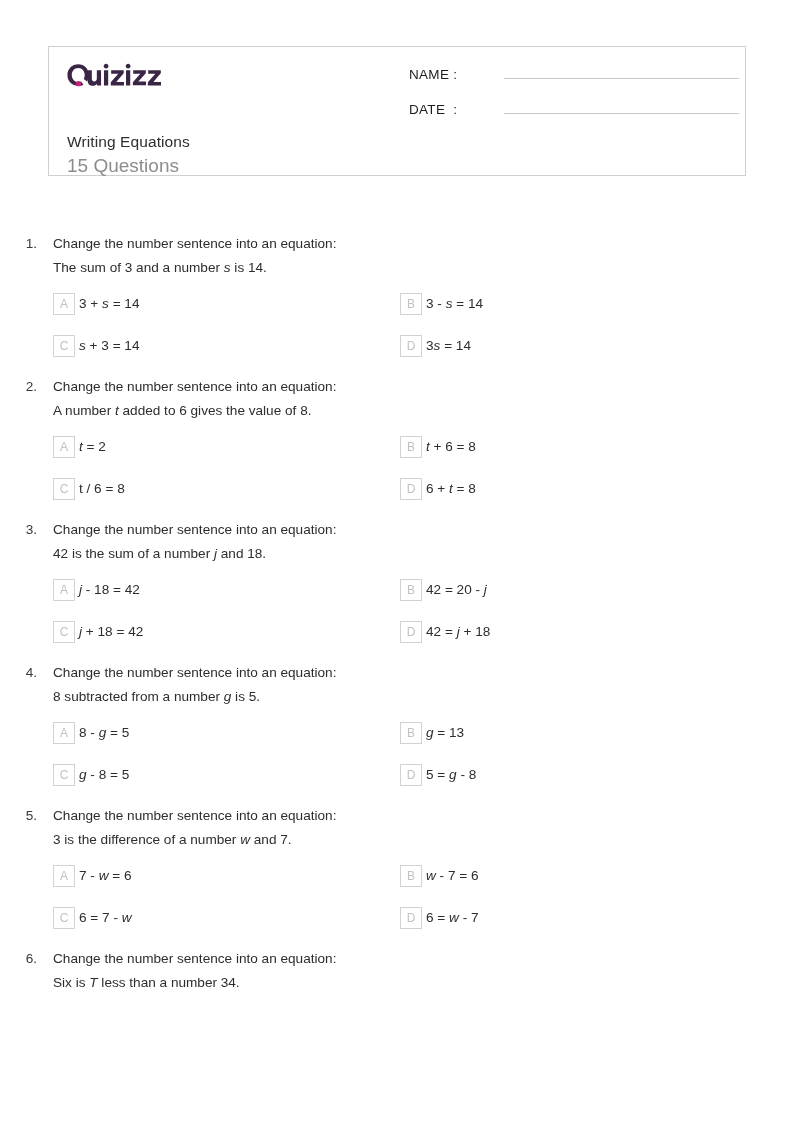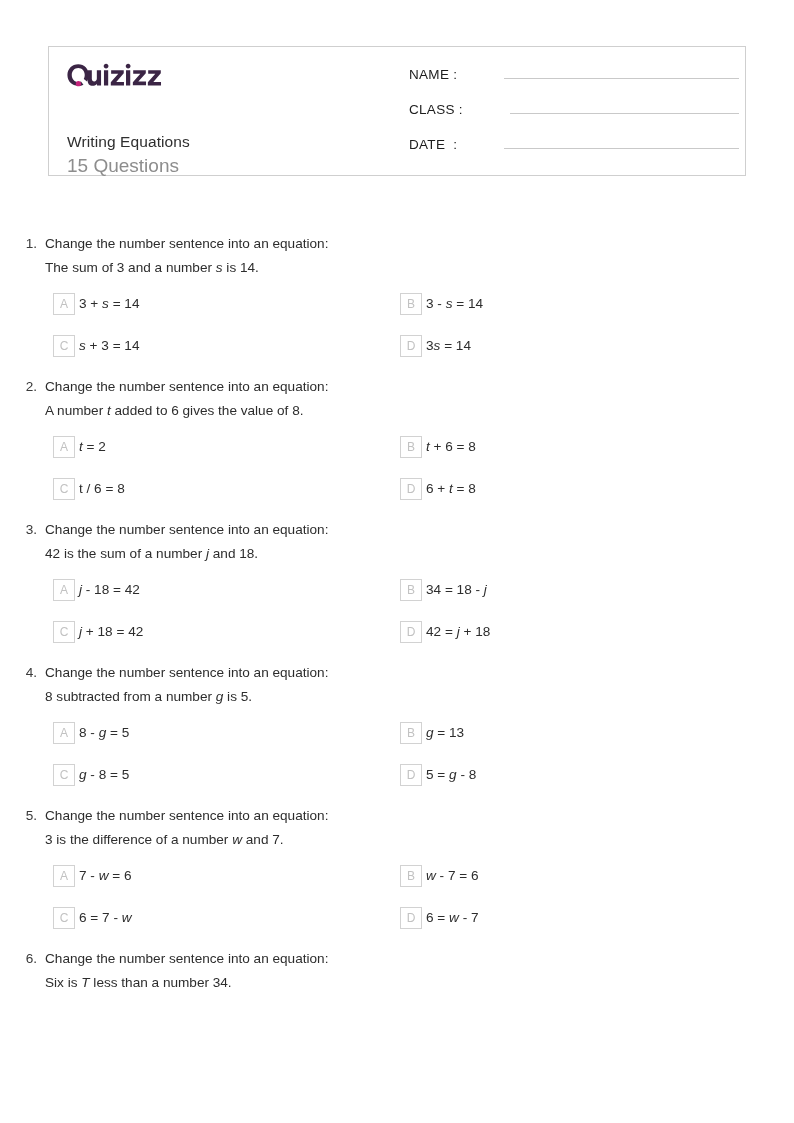--- a/index.html
+++ b/index.html
@@ -116,21 +116,21 @@
     line-height: 23px;
     flex: 0 0 auto;
     box-sizing: border-box;
   }
   .q-text {
     font-size: 13.6px;
     line-height: 23.5px;
     color: #2d2d2d;
     flex: 1 1 auto;
   }
-  .q-text .line { display: block; }
+  .q-text .line { display: block; margin-left: 8px; }
   em { font-style: italic; }
 
   .options {
     margin-top: 14px;
     margin-left: 53px;
     width: 690px;
     display: grid;
     grid-template-columns: 347px 347px;
     grid-row-gap: 20px;
   }
@@ -181,24 +181,20 @@
       <div class="quiz-title">Writing Equations</div>
       <div class="quiz-subtitle">15 Questions</div>
     </div>
 
     <div class="header-right">
       <div class="field-row">
         <span class="field-label">NAME :</span>
         <span class="field-line"></span>
       </div>
       <div class="field-row">
-        <span class="field-label">CLASS :</span>
-        <span class="field-line"></span>
-      </div>
-      <div class="field-row">
         <span class="field-label">DATE  :</span>
         <span class="field-line"></span>
       </div>
     </div>
   </div>
 
   <div class="questions" id="questions-container">
       <div class="question-block">
         <div class="q-head">
           <div class="q-number">1.</div>
@@ -261,21 +257,21 @@
             <span class="line"><span>42 is the sum of a number </span><em>j</em><span> and 18.</span></span>
           </div>
         </div>
         <div class="options">
           <div class="option">
             <div class="opt-letter">A</div>
             <div class="opt-text"><em>j</em><span> - 18 = 42</span></div>
           </div>
           <div class="option">
             <div class="opt-letter">B</div>
-            <div class="opt-text"><span>34 = 18 - </span><em>j</em></div>
+            <div class="opt-text"><span>42 = 20 - </span><em>j</em></div>
           </div>
           <div class="option">
             <div class="opt-letter">C</div>
             <div class="opt-text"><em>j</em><span> + 18 = 42</span></div>
           </div>
           <div class="option">
             <div class="opt-letter">D</div>
             <div class="opt-text"><span>42 = </span><em>j</em><span> + 18</span></div>
           </div>
         </div>

